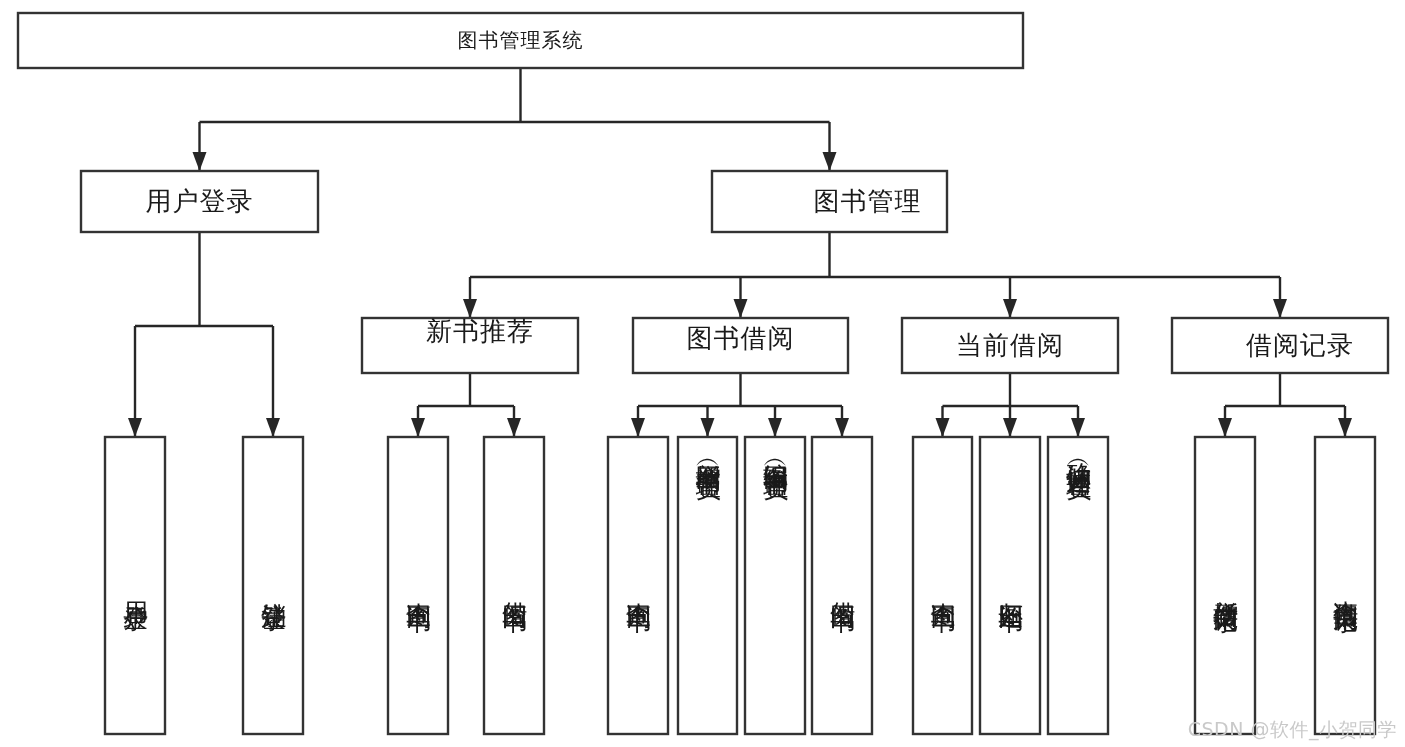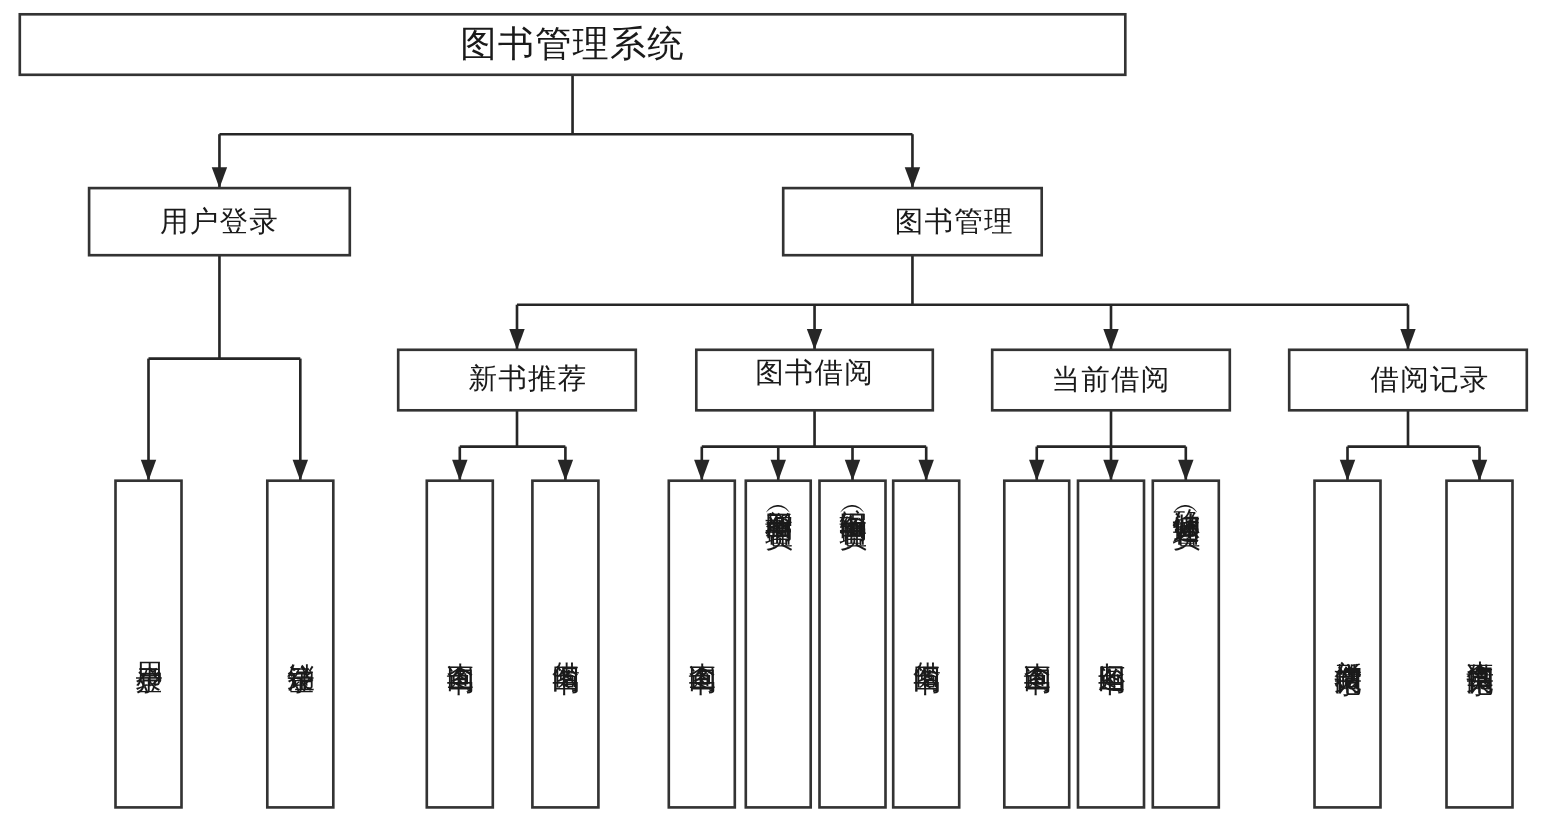--- a/index.html
+++ b/index.html
@@ -160,24 +160,24 @@
         <rect x="812" y="437" width="60" height="297" class="node-box"></rect>
         <rect x="913" y="437" width="59" height="297" class="node-box"></rect>
         <rect x="980" y="437" width="60" height="297" class="node-box"></rect>
         <rect x="1048" y="437" width="60" height="297" class="node-box"></rect>
         <rect x="1195" y="437" width="60" height="297" class="node-box"></rect>
         <rect x="1315" y="437" width="60" height="297" class="node-box"></rect>
       </g>
   </svg>
 
   <div id="label-layer">
-      <div class="hlabel" style="left: 18px; top: 13px; width: 1005px; height: 55px; font-size: 33px;">图书管理系统</div>
+      <div class="hlabel" style="left: 18px; top: 13px; width: 1005px; height: 55px; font-size: 20px;">图书管理系统</div>
       <div class="hlabel" style="left: 81px; top: 171px; width: 237px; height: 61px;">用户登录</div>
       <div class="hlabel" style="left: 750px; top: 171px; width: 235px; height: 61px;">图书管理</div>
-      <div class="hlabel" style="left: 362px; top: 317px; width: 236px; height: 55px;">新书推荐</div>
+      <div class="hlabel" style="left: 362px; top: 304px; width: 236px; height: 55px;">新书推荐</div>
       <div class="hlabel" style="left: 633px; top: 318px; width: 215px; height: 41px;">图书借阅</div>
       <div class="hlabel" style="left: 902px; top: 318px; width: 216px; height: 55px; text-align: center;">当前借阅</div>
       <div class="hlabel" style="left: 1172px; top: 318px; width: 244px; height: 55px; padding-left: 12px;">借阅记录</div>
       <div class="vlabel-wrap" style="left: 105px; top: 437px; width: 60px; height: 297px;">
         <span class="vlabel">用户登录</span>
       </div>
       <div class="vlabel-wrap" style="left: 243px; top: 437px; width: 60px; height: 297px;">
         <span class="vlabel">注销登录</span>
       </div>
       <div class="vlabel-wrap" style="left: 388px; top: 437px; width: 60px; height: 297px;">
@@ -208,14 +208,15 @@
         <span class="vlabel" style="padding-top: 6px;">确认归还（管理员）</span>
       </div>
       <div class="vlabel-wrap" style="left: 1195px; top: 437px; width: 60px; height: 297px;">
         <span class="vlabel">新增借阅记录</span>
       </div>
       <div class="vlabel-wrap" style="left: 1315px; top: 437px; width: 60px; height: 297px;">
         <span class="vlabel">查询借阅记录</span>
       </div>
     </div>
 
+  <div class="watermark-text">CSDN @软件_小贺同学</div>
 
 </div>
 
 </body></html>

